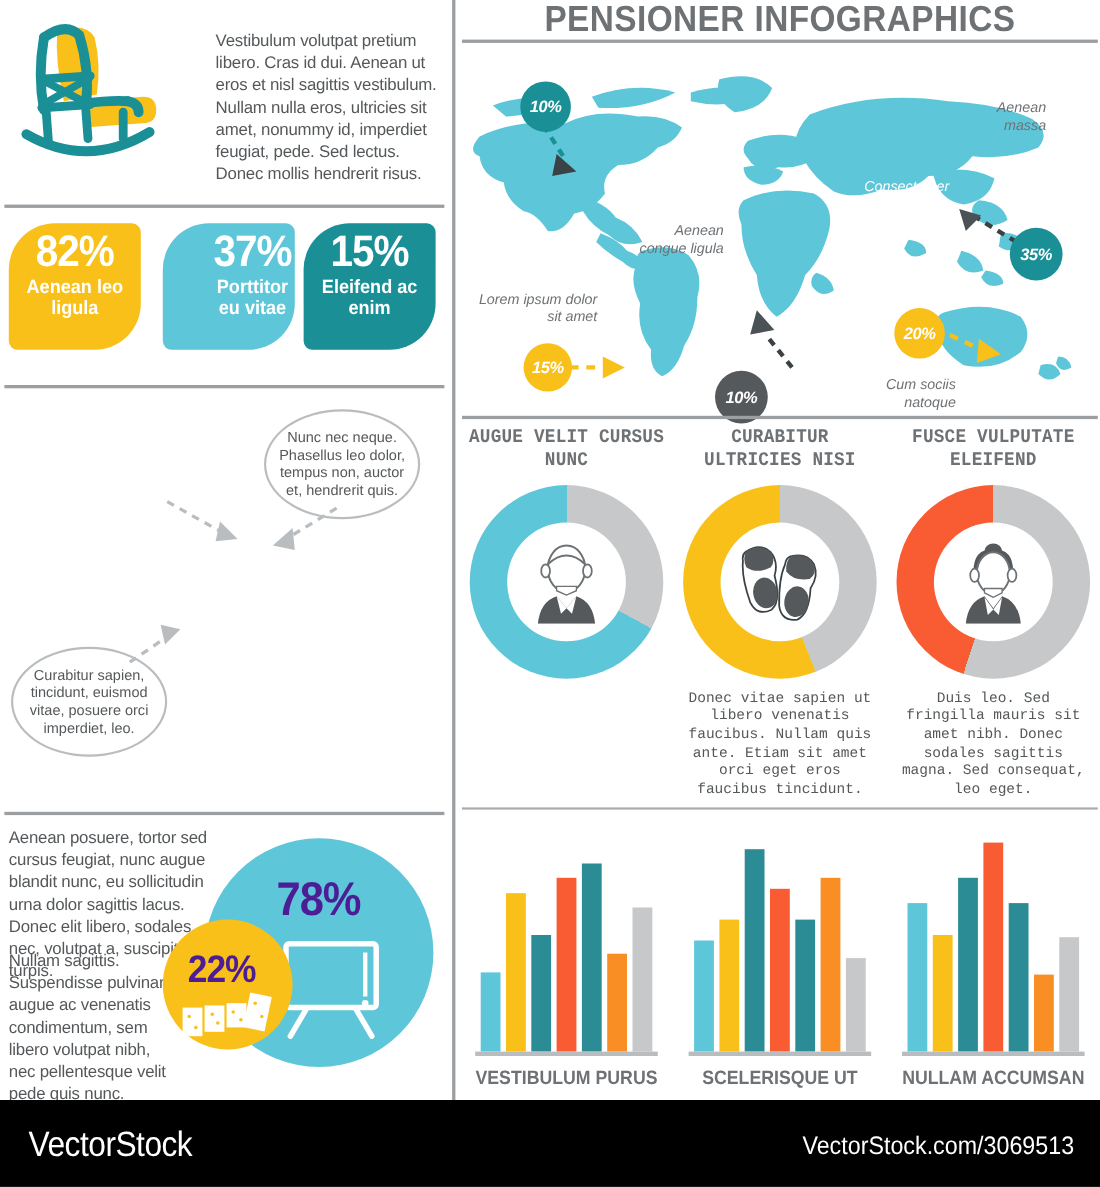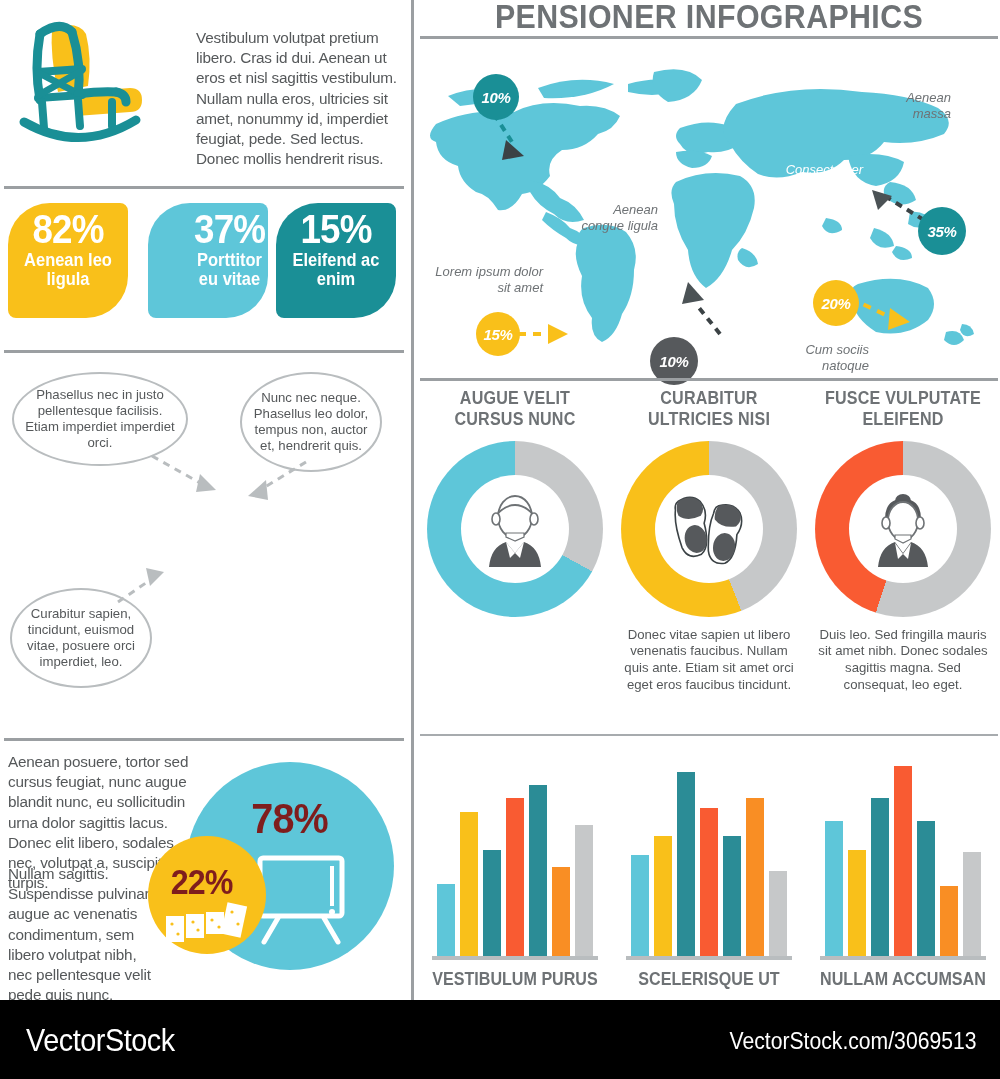--- a/index.html
+++ b/index.html
@@ -62,21 +62,21 @@
   }
 
   .bp-wrap { position: absolute; left: 140px; top: 470px; width: 170px; height: 150px; }
 
   .arrow-dash { position: absolute; }
 
   .bottom-left-text1 { position: absolute; left: 8px; top: 752px; width: 192px; }
   .bottom-left-text2 { position: absolute; left: 8px; top: 864px; width: 150px; }
 
   .circ {
-    position: absolute; border-radius: 50%; color:#7f1d1d;
+    position: absolute; border-radius: 50%; color:#4c1d95;
   }
   #circ78 { left: 186px; top: 762px; width: 208px; height: 208px; background:#5ec6d9; }
   #circ22 { left: 148px; top: 836px; width: 118px; height: 118px; background:#f9c01a; }
   #circ78 .cnum { position:absolute; left: 62px; top: 32px; font-size: 43px; font-weight:700; letter-spacing:-1px; transform:scaleX(0.92); }
   #circ22 .cnum { position:absolute; left: 20px; top: 26px; font-size: 35px; font-weight:700; letter-spacing:-1px; transform:scaleX(0.92);}
 
   
   .right { position: absolute; left: 418px; top: 0; width: 582px; height: 1000px; }
 
   .title {
@@ -93,21 +93,21 @@
     font-size: 15px; letter-spacing:-0.4px;
   }
   .map-label {
     position: absolute; color:#6e7275; font-size: 13px; text-align: right;
     line-height: 1.2; font-weight: 400;
   }
   .map-label.white { color:#ffffff; }
 
   
   .donuts { position: absolute; left: 0; top: 388px; width: 582px; height: 330px; }
-  .donut-col { position: absolute; top: 0; width: 194px; text-align: center; }
+  .donut-col { position: absolute; top: 0; width: 194px; text-align: center; font-family: Liberation Mono, monospace; }
   #dc0 { left: 0; }
   #dc1 { left: 194px; }
   #dc2 { left: 388px; }
   .donut-head {
     font-size: 17.5px; font-weight: 700; color:#6e7275; line-height:1.22;
     transform: scaleX(0.92); letter-spacing: 0.2px;
   }
   .donut-ring { position: relative; width: 176px; height: 176px; margin: 10px auto 0; border-radius: 50%; }
   .donut-hole {
     position: absolute; left: 34px; top: 34px; width: 108px; height: 108px;
@@ -184,21 +184,20 @@
         <div class="lbl">Porttitor eu vitae</div>
       </div>
       <div class="pct-card" id="pc2">
         <div class="num">15%</div>
         <div class="lbl">Eleifend ac enim</div>
       </div>
     </div>
 
     <div class="rule" style="left:4px; top:350px; width:400px;"></div>
 
-    <div class="bubble" id="b0">Phasellus nec in justo pellentesque facilisis. Etiam imperdiet imperdiet orci.</div>
     <div class="bubble" id="b1">Nunc nec neque. Phasellus leo dolor, tempus non, auctor et, hendrerit quis.</div>
     <div class="bubble" id="b2">Curabitur sapien, tincidunt, euismod vitae, posuere orci imperdiet, leo.</div>
 
     <svg class="arrow-dash" style="left:150px; top:452px;" width="90" height="46">
       <line x1="2" y1="4" x2="52" y2="32" stroke="#b9bdbf" stroke-width="3" stroke-dasharray="7,6"></line>
       <polygon points="50,22 66,38 46,40" fill="#b9bdbf"></polygon>
     </svg>
     <svg class="arrow-dash" style="left:236px; top:460px;" width="80" height="46">
       <line x1="70" y1="2" x2="24" y2="30" stroke="#b9bdbf" stroke-width="3" stroke-dasharray="7,6"></line>
       <polygon points="30,20 12,36 32,40" fill="#b9bdbf"></polygon>

